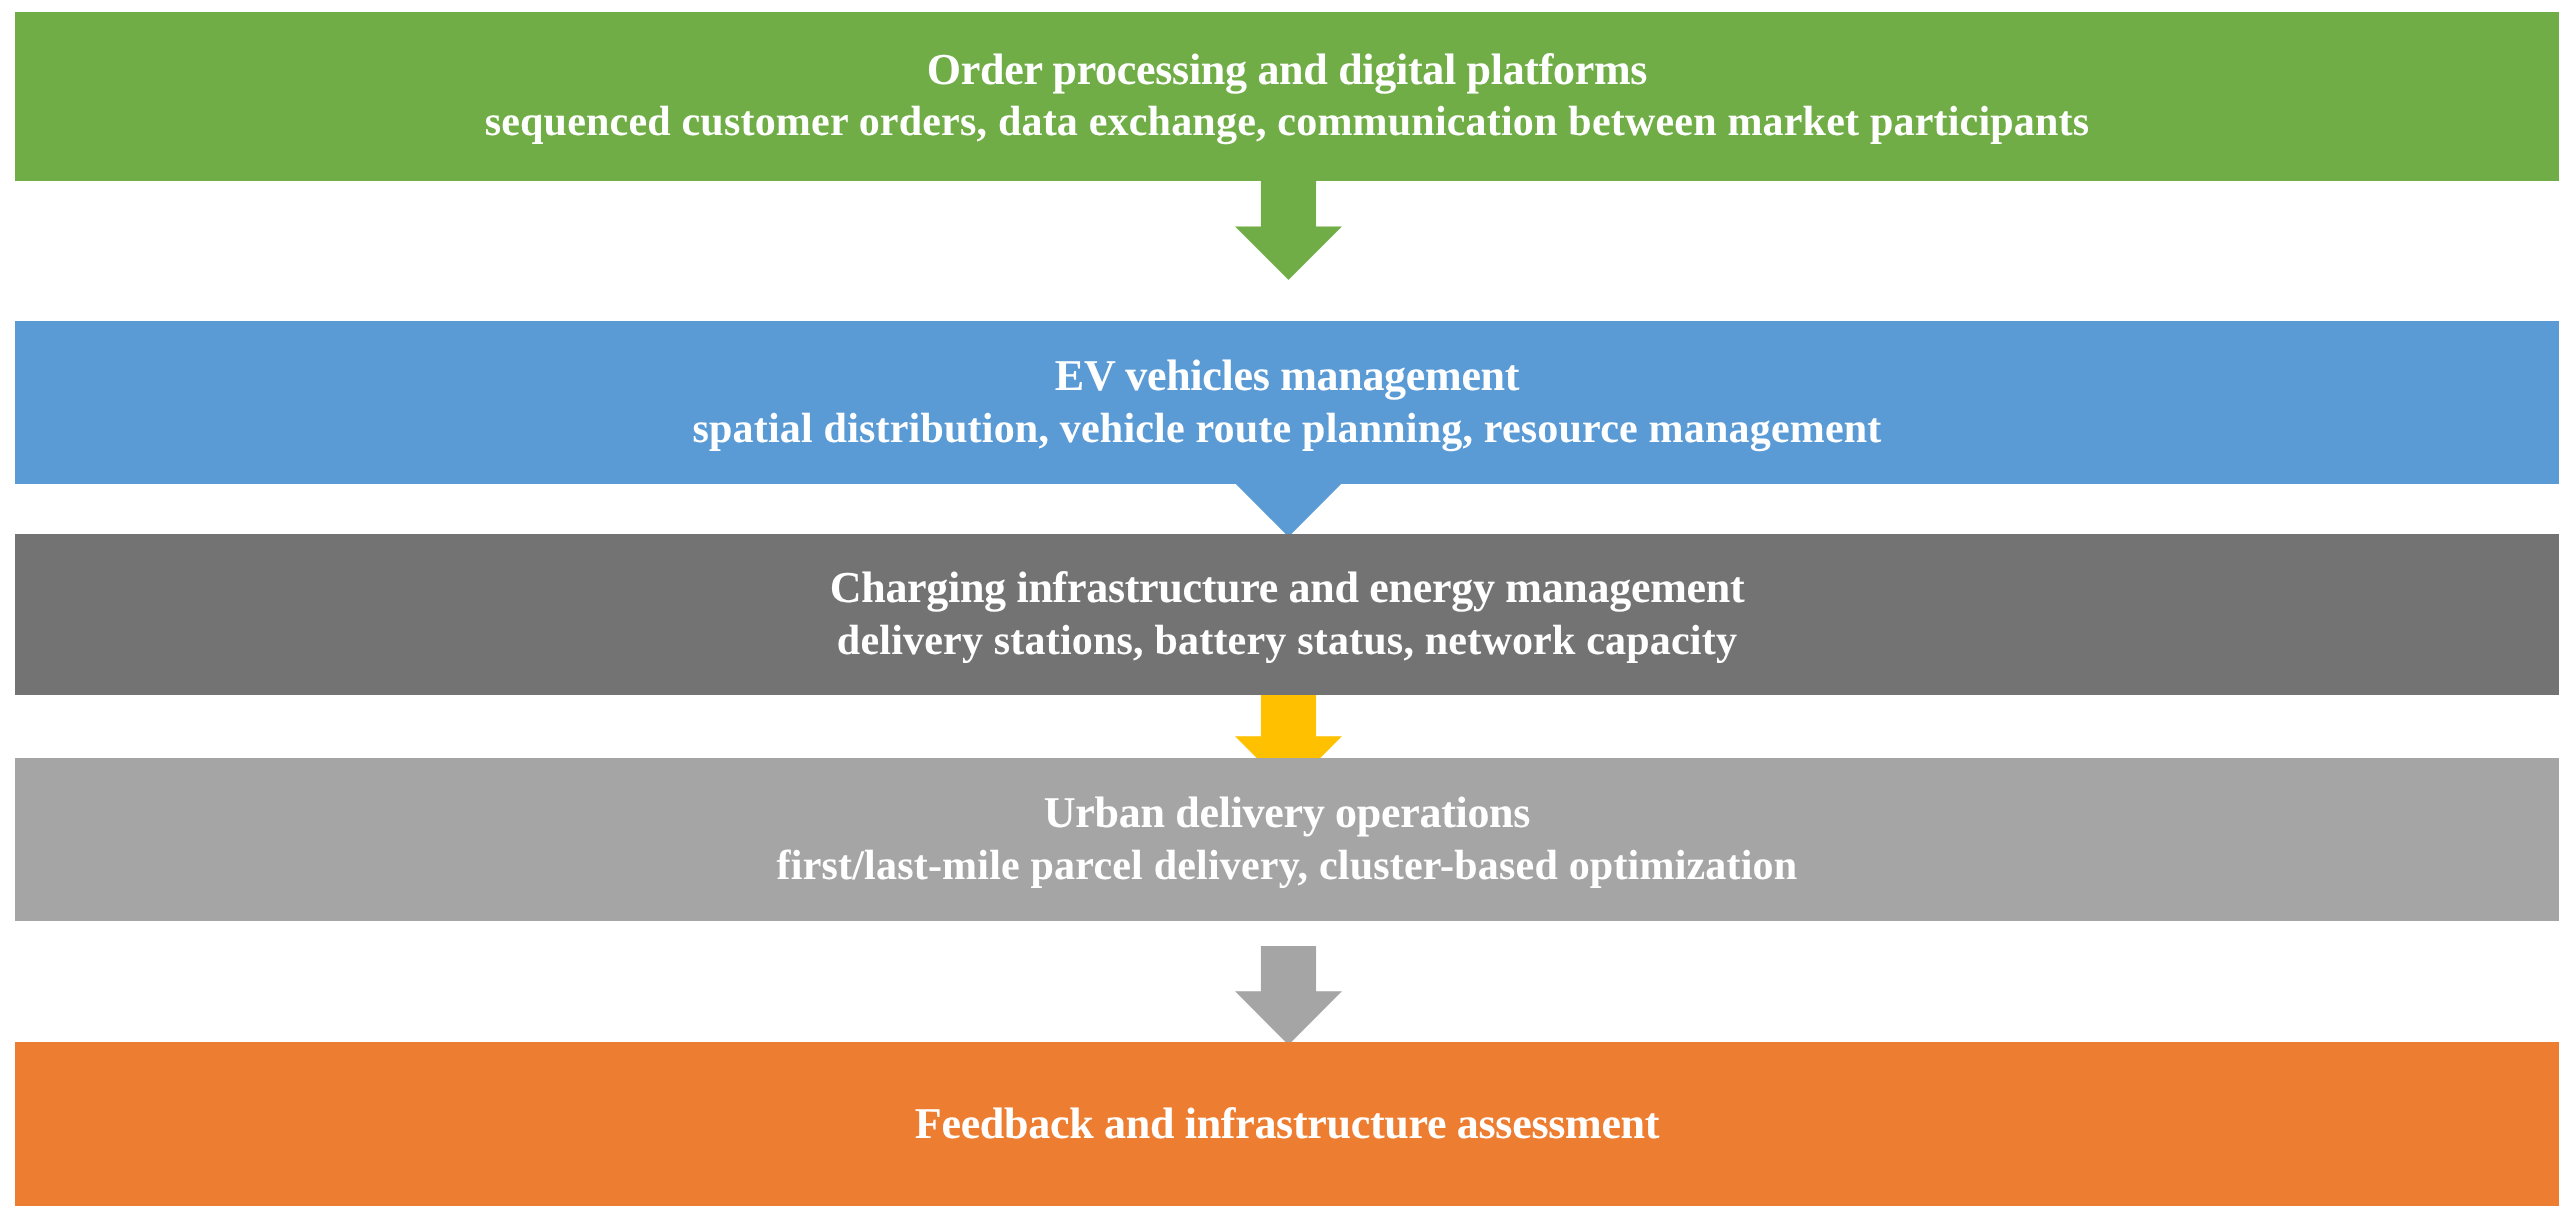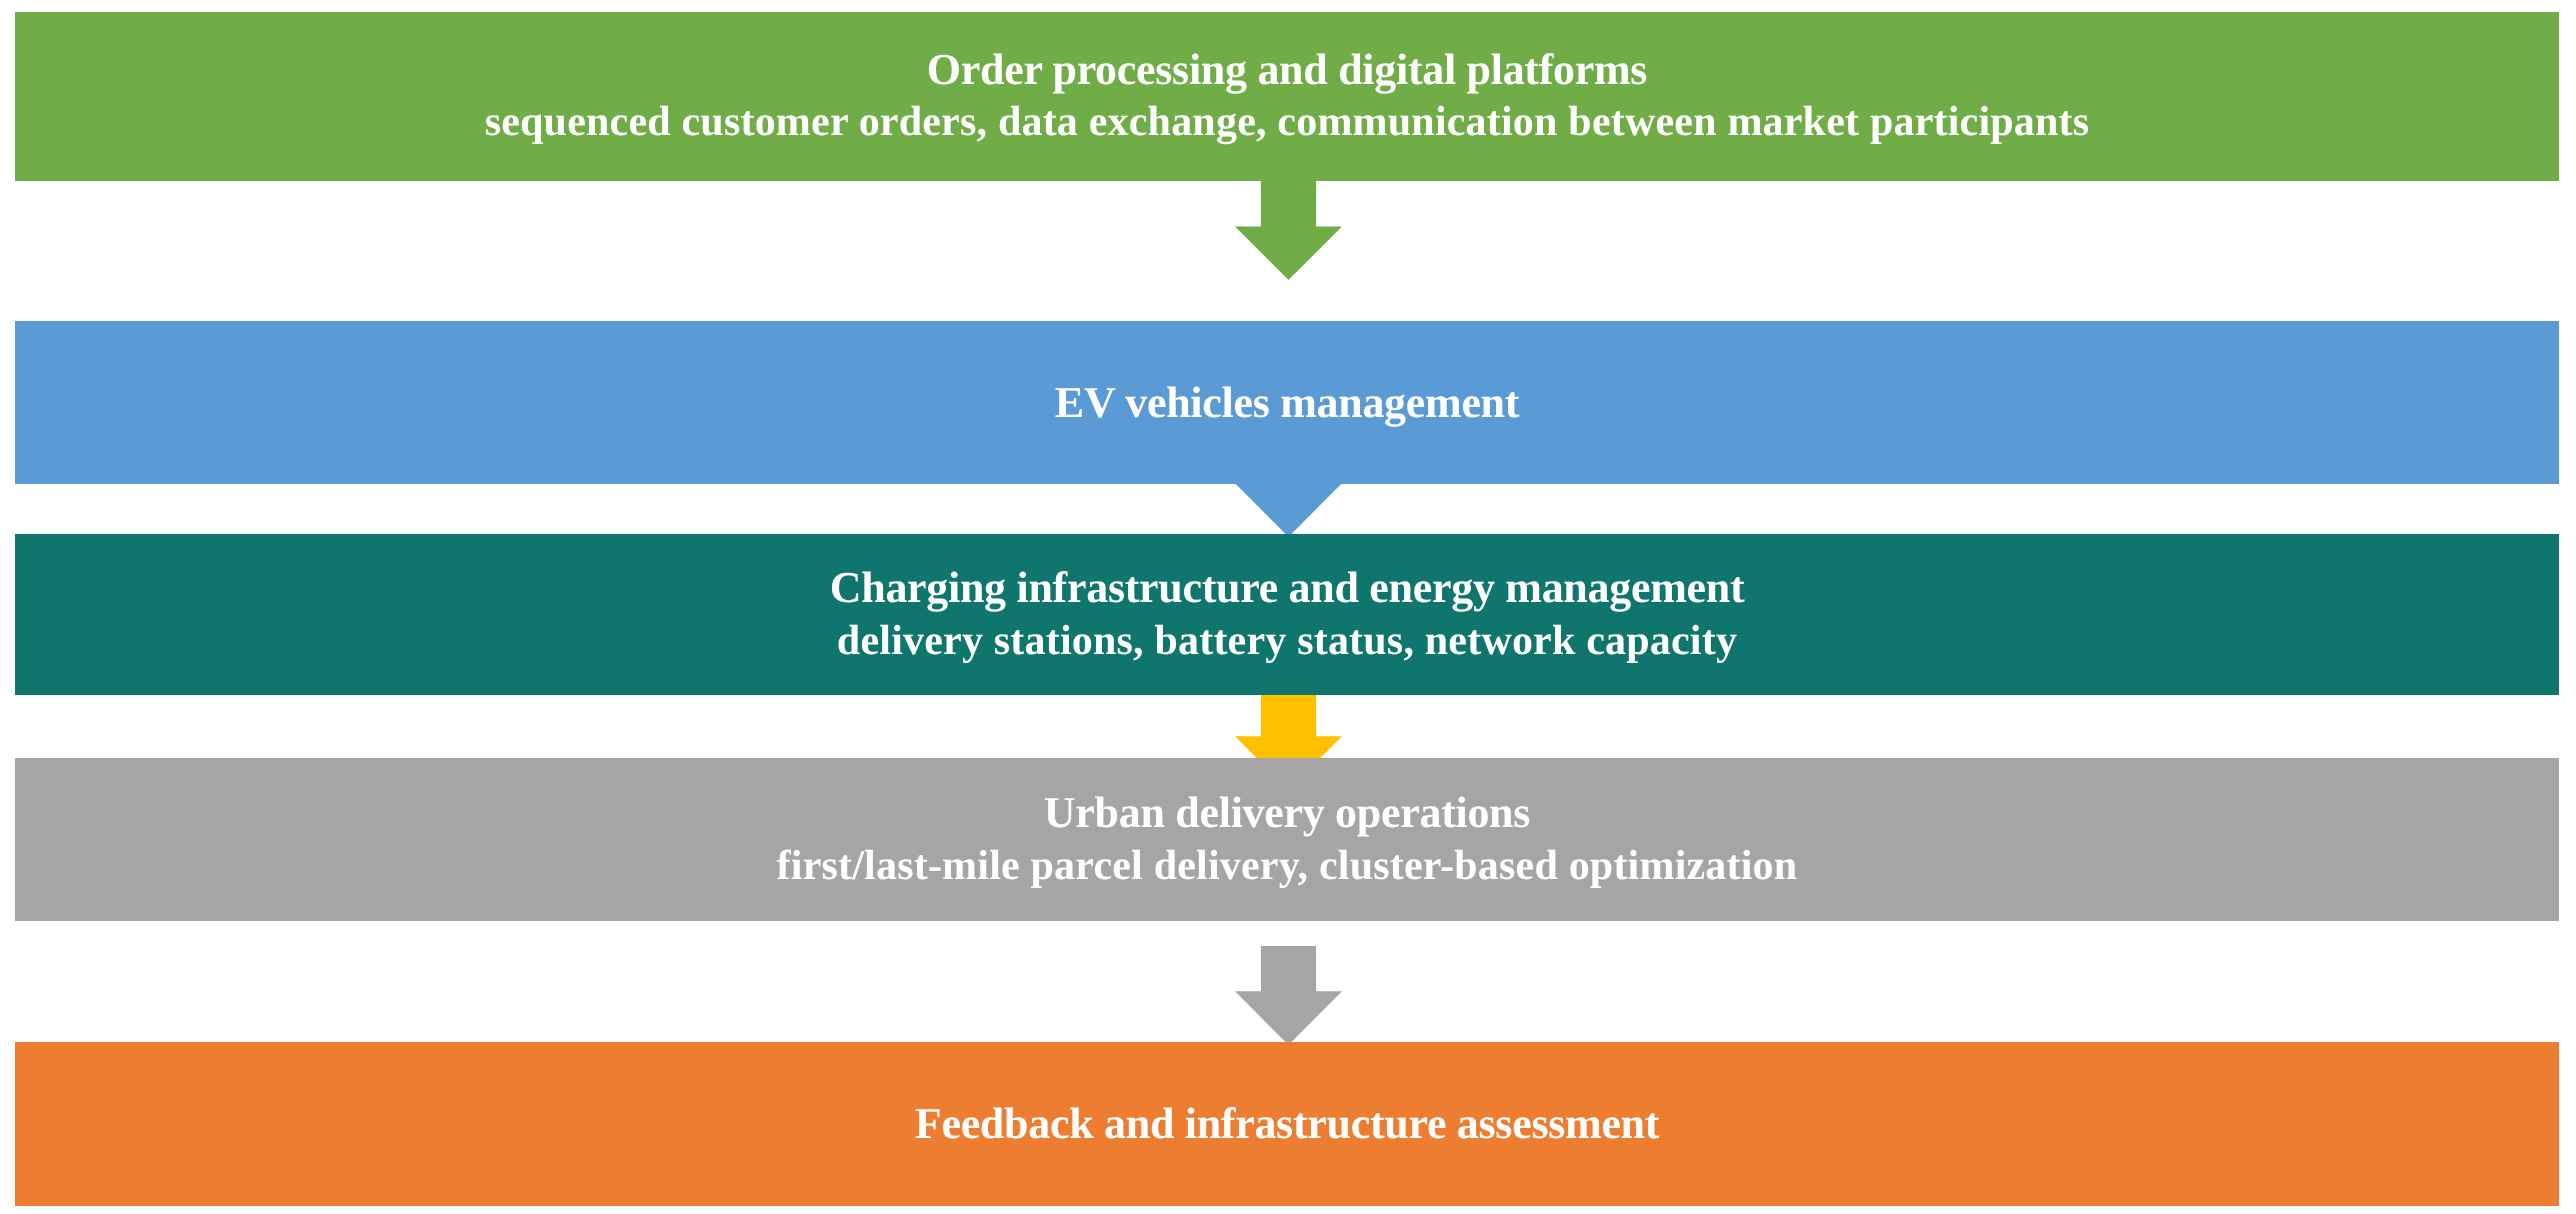--- a/index.html
+++ b/index.html
@@ -58,21 +58,21 @@
 
   .band-subtitle sub {
     font-size: 0.66em;
     vertical-align: -0.22em;
     line-height: 0;
   }
 
   
   #band-order      { top: 11.7px;   height: 169px; background: #70AD47; }
   #band-ev         { top: 277px;  height: 163px; background: #5B9BD5; margin-top: 44px; }
-  #band-charging   { top: 534px;  height: 161px; background: #0f766e; }
+  #band-charging   { top: 534px;  height: 161px; background: #737373; }
   #band-urban      { top: 758px;  height: 163px; background: #A5A5A5; }
   #band-feedback   { top: 1042px; height: 164px; background: #ED7D31; }
 
   
   .arrow {
     position: absolute;
     left: 1235px;
     width: 107px;
     z-index: 0;
   }
@@ -94,20 +94,21 @@
   </div>
 
   <div class="arrow" id="arrow-1">
     <svg viewBox="0 0 128 122" preserveAspectRatio="none" aria-hidden="true">
       <polygon points="31,0 97,0 97,58 128,58 64,122 0,58 31,58" fill="#70AD47"></polygon>
     </svg>
   </div>
 
   <div class="band" id="band-ev">
     <div class="band-title">EV vehicles management</div>
+    <div class="band-subtitle">spatial distribution, vehicle route planning, resource management</div>
   </div>
 
   <div class="arrow" id="arrow-2">
     <svg viewBox="0 0 128 120" preserveAspectRatio="none" aria-hidden="true">
       <polygon points="31,0 97,0 97,56 128,56 64,120 0,56 31,56" fill="#5B9BD5"></polygon>
     </svg>
   </div>
 
   <div class="band" id="band-charging">
     <div class="band-title">Charging infrastructure and energy management</div>

